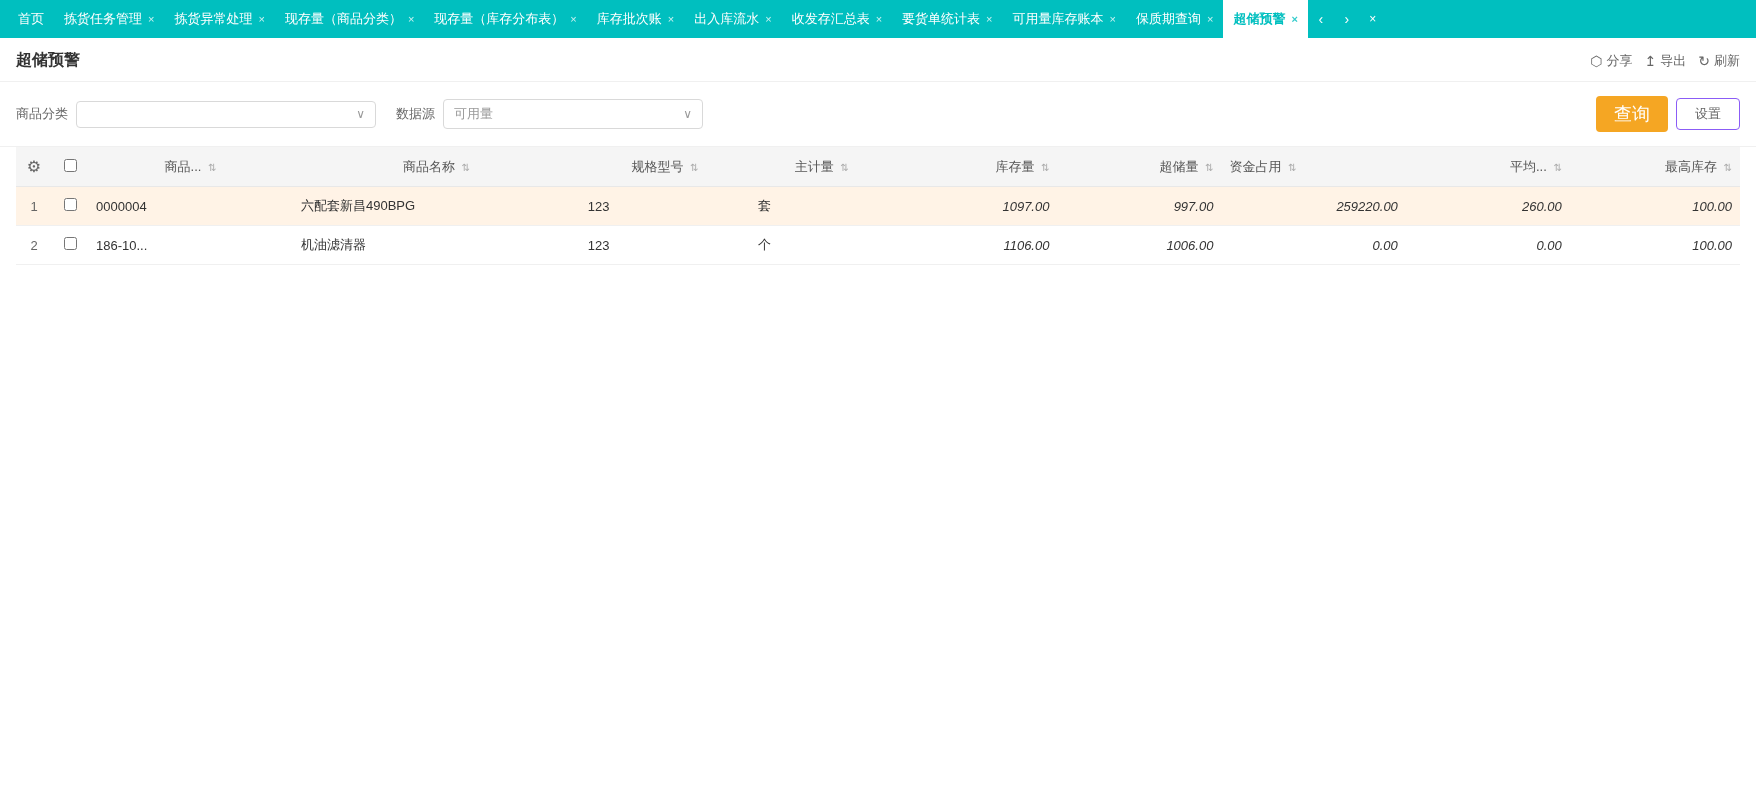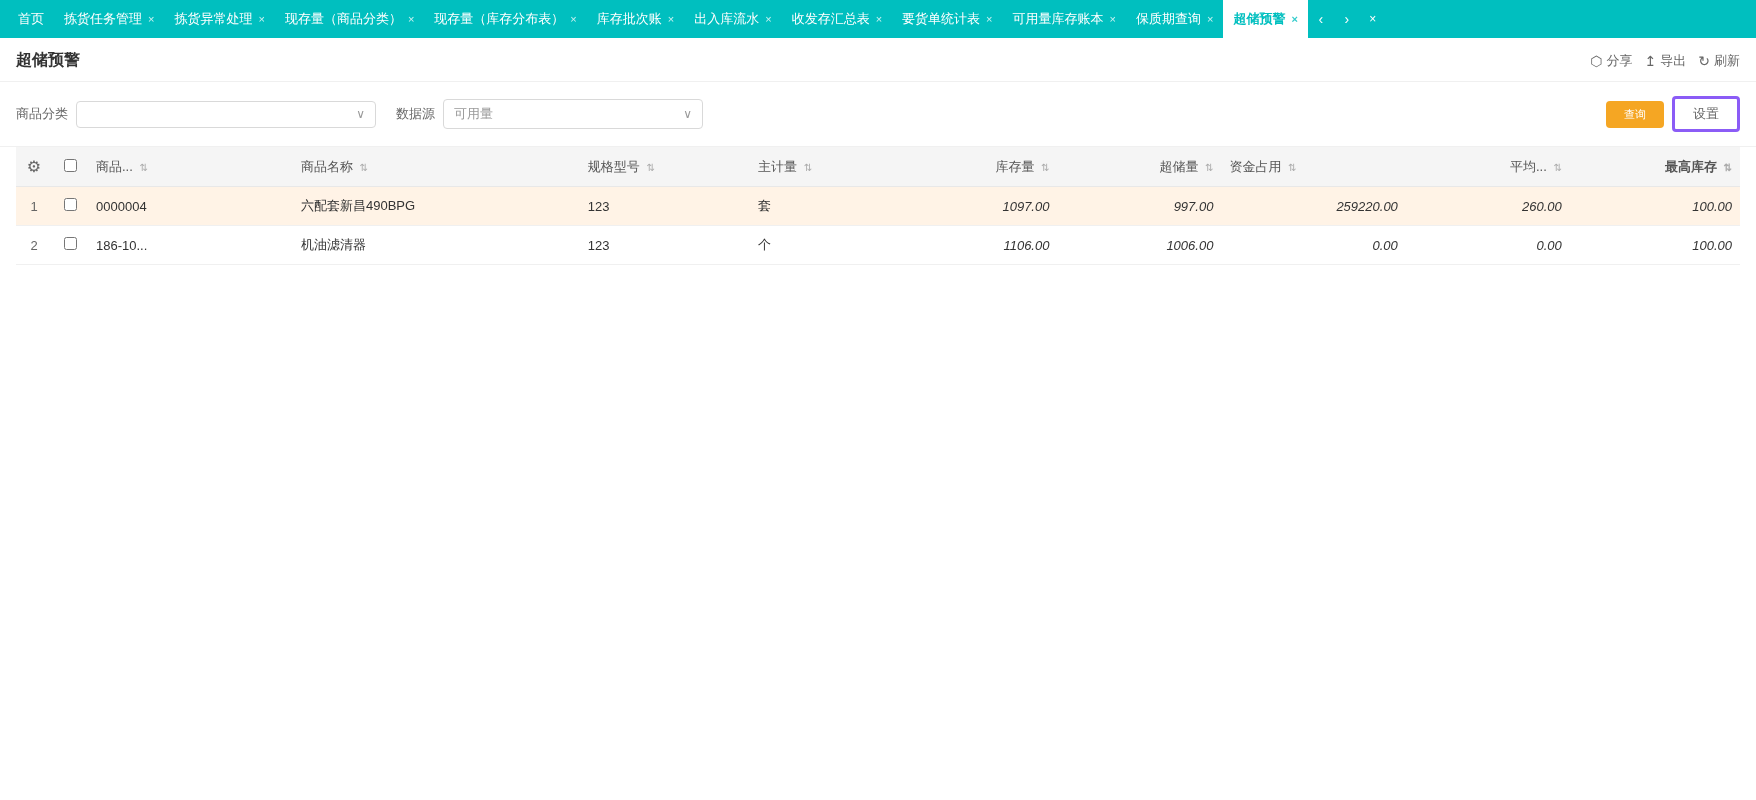--- a/index.html
+++ b/index.html
@@ -114,26 +114,26 @@
       align-items: center;
       gap: 8px;
     }
     .btn-query {
       background: #f5a623;
       color: #fff;
       border: none;
       border-radius: 4px;
       padding: 6px 18px;
       cursor: pointer;
-      font-size: 11px;
+      font-size: 18px;
     }
     .btn-settings {
       background: #fff;
       color: #666;
-      border: 3px solid #8b5cf6;
+      border: 1px solid #8b5cf6;
       border-radius: 4px;
       padding: 6px 18px;
       cursor: pointer;
       font-size: 13px;
     }
 
     
     .table-container {
       padding: 0 16px;
     }
@@ -141,21 +141,21 @@
       width: 100%;
       border-collapse: collapse;
       font-size: 13px;
     }
     thead tr {
       background: #f5f5f5;
       border-bottom: 1px solid #e8e8e8;
     }
     thead th {
       padding: 10px 8px;
-      text-align: left;
+      text-align: center;
       color: #555;
       font-weight: normal;
       white-space: nowrap;
       border-right: none;
     }
     thead th .sort-icon { color: #aaa; margin-left: 3px; font-size: 10px; }
     tbody tr {
       border-bottom: 1px solid #f0f0f0;
     }
     tbody tr.highlighted { background: #fff3e6; }
@@ -171,21 +171,21 @@
     .th-settings { width: 36px; text-align: center; }
     .th-checkbox { width: 36px; text-align: center; }
     .th-code { min-width: 100px; }
     .th-name { min-width: 140px; }
     .th-spec { min-width: 80px; margin-left: 32px; }
     .th-unit { min-width: 60px; }
     .th-stock { min-width: 80px; text-align: right; }
     .th-overstock { min-width: 80px; text-align: right; }
     .th-capital { min-width: 90px; text-align: right; }
     .th-avg { min-width: 80px; text-align: right; }
-    .th-maxstock { min-width: 80px; text-align: right; font-weight: bold; }
+    .th-maxstock { min-width: 80px; text-align: right; }
 
     td.num-cell { text-align: right; font-style: italic; }
 
     .gear-icon { font-size: 16px; color: #666; cursor: pointer; }
   </style>
 </head>
 <body>
 
 <div class="nav-bar">
   <div class="nav-item">

